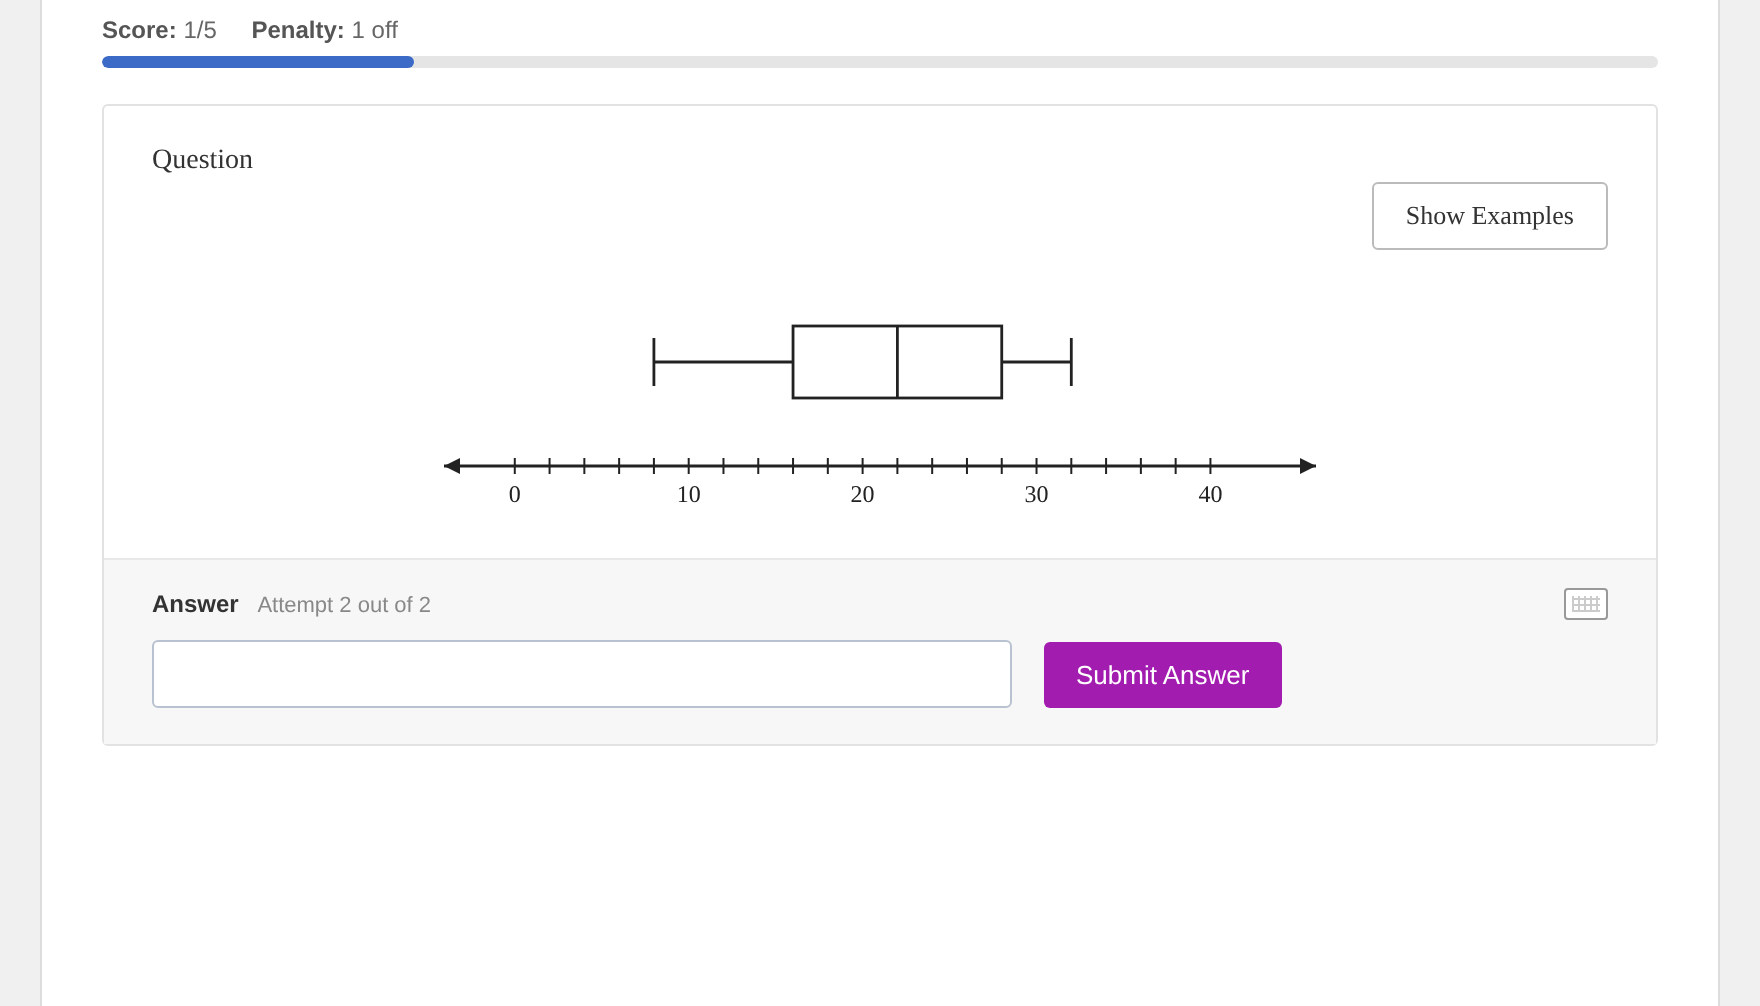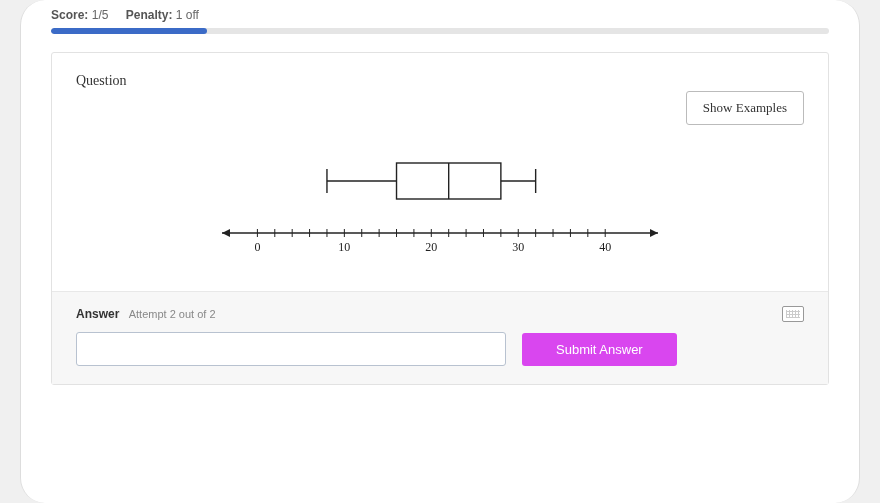--- a/index.html
+++ b/index.html
@@ -11,21 +11,20 @@
       overflow: hidden;
       position: relative;
     }
     .page {
       background: #fff;
       margin: 0 20px;
       padding: 0;
       min-height: 503px;
       border-left: 1px solid #ddd;
       border-right: 1px solid #ddd;
-      border-radius: 25px;
     }
     .header {
       padding: 8px 30px 6px;
       font-family: -apple-system, Arial, sans-serif;
       font-size: 12px;
       color: #666;
     }
     .header b { color: #555; font-weight: 600; }
     .header .penalty { margin-left: 14px; }
     .progress-wrap {
@@ -80,21 +79,21 @@
       max-width: 760px;
     }
     .plot-area {
       display: flex;
       justify-content: center;
       padding: 10px 0 8px;
     }
     .answer-section {
       background: #f7f7f7;
       border-top: 1px solid #e8e8e8;
-      margin: 18px -24px -18px;
+      margin: 6px -24px -18px;
       padding: 14px 24px 18px;
     }
     .answer-header {
       font-family: -apple-system, Arial, sans-serif;
       font-size: 12px;
       color: #444;
       margin-bottom: 10px;
       display: flex;
       justify-content: space-between;
       align-items: center;
@@ -120,24 +119,24 @@
       border-radius: 3px;
       background: #fff;
       padding: 0 10px;
       font-size: 14px;
       font-family: Georgia, serif;
     }
     .btn-submit {
       font-family: -apple-system, Arial, sans-serif;
       font-size: 13px;
       color: #fff;
-      background: #d946ef;
+      background: #a21caf;
       border: none;
       border-radius: 3px;
-      padding: 9px 34px;
+      padding: 9px 16px;
       cursor: pointer;
     }
     svg text { font-family: Georgia, serif; }
   </style>
 </head>
 <body>
 
 <div class="page">
   <div class="header">
     <b>Score:</b>

